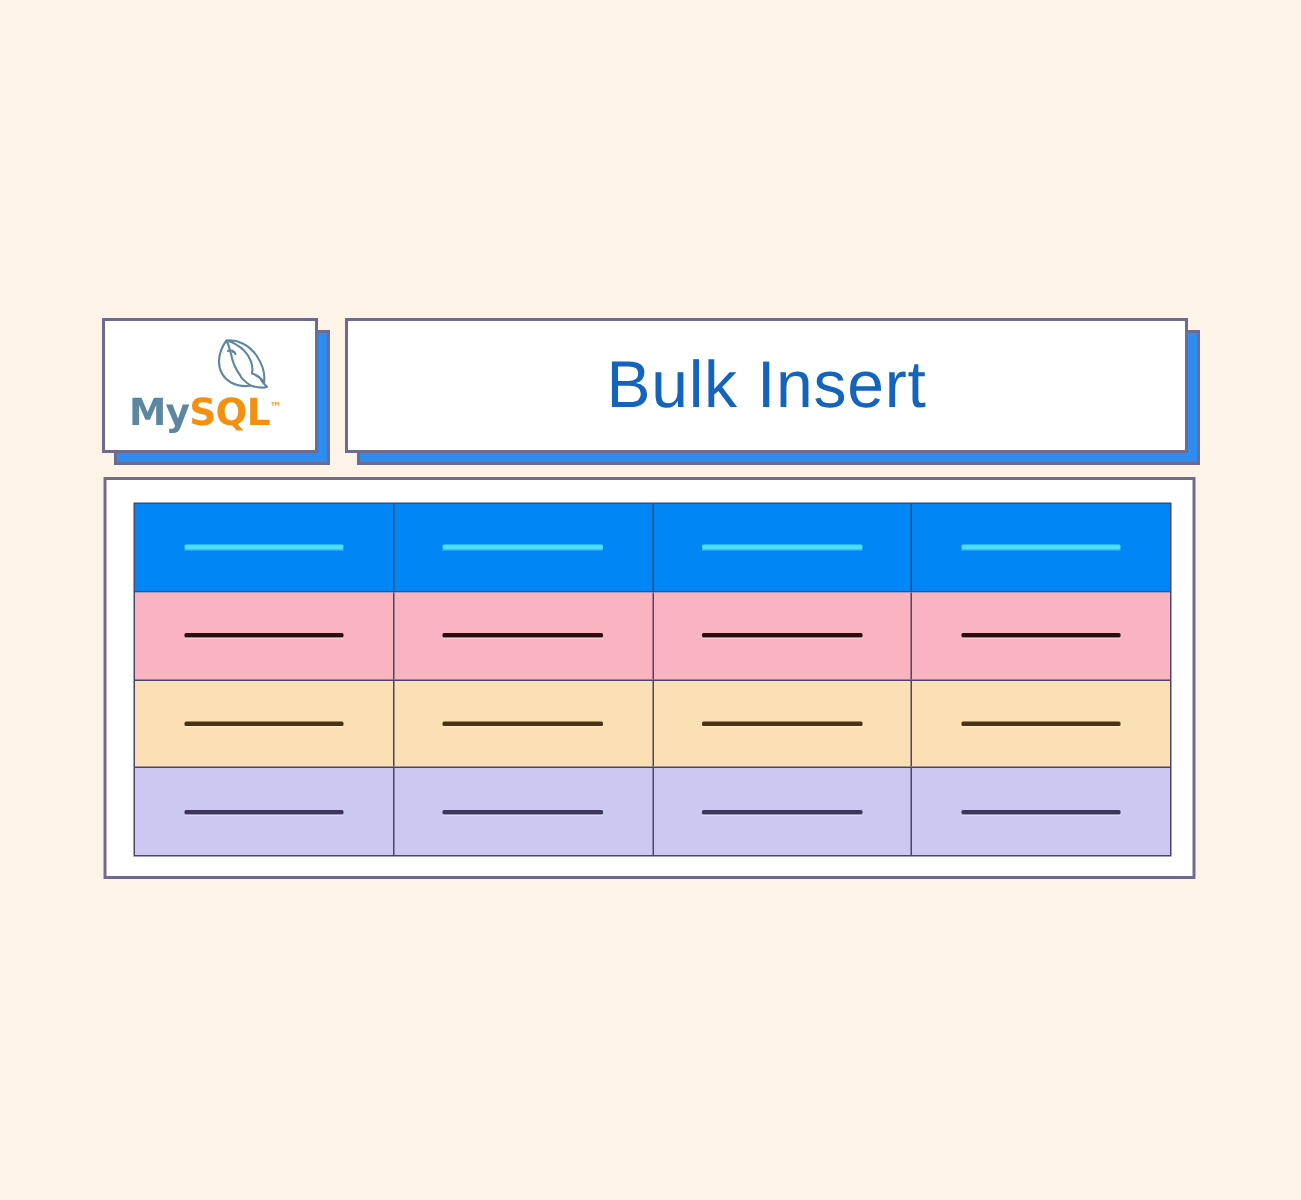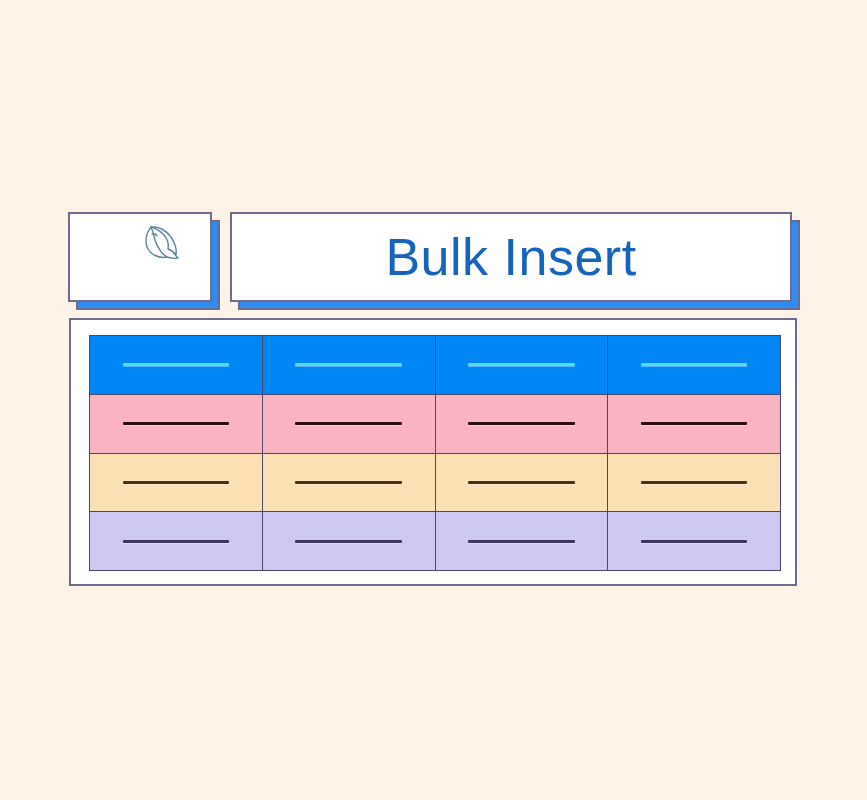--- a/index.html
+++ b/index.html
@@ -107,21 +107,21 @@
     left: 162px;
     top: 0px;
     width: 562px;
     height: 90px;
     display: flex;
     align-items: center;
     justify-content: center;
   }
   .title-text {
     font-family: "Liberation Sans", sans-serif;
-    font-size: 52px;
+    font-size: 44px;
     font-weight: 400;
     color: #1464bb;
     letter-spacing: 0.5px;
     line-height: 1;
   }
 
   
   .table-card {
     position: absolute;
     left: 69px;
@@ -196,20 +196,21 @@
       <div class="mysql-logo">
         <svg class="mysql-dolphin" viewBox="0 0 52 36">
           <g fill="none" stroke="#5d87a1" stroke-width="1.4" stroke-linecap="round" stroke-linejoin="round">
             <path d="M21 2 C28 1, 36 5, 41 12 C45 18, 47 24, 46 30 C44 27, 41 25, 38 24 C39 19, 37 13, 33 9 C29 5, 25 3, 21 2 Z"></path>
             <path d="M21 2 C18 6, 16 11, 16 16 C16 22, 19 27, 24 30 C28 32, 33 33, 37 32 C34 30, 31 28, 30 25 C27 21, 25 16, 24 11 C23 7, 22 4, 21 2 Z"></path>
             <path d="M37 32 C40 33, 44 34, 48 33 C46 31, 45 30, 44 28"></path>
             <path d="M22 9 C24 8, 26 9, 27 11"></path>
             <circle cx="25.5" cy="9.5" r="0.9" fill="#5d87a1" stroke="none"></circle>
           </g>
         </svg>
+        <div class="mysql-wordmark"><span class="mysql-my">My</span><span class="mysql-sql">SQL</span><span class="mysql-tm">™</span></div>
       </div>
     </div>
 
     <div class="card-shadow title-shadow"></div>
     <div class="card title-card">
       <div class="title-text">Bulk Insert</div>
     </div>
 
   </div>
 

